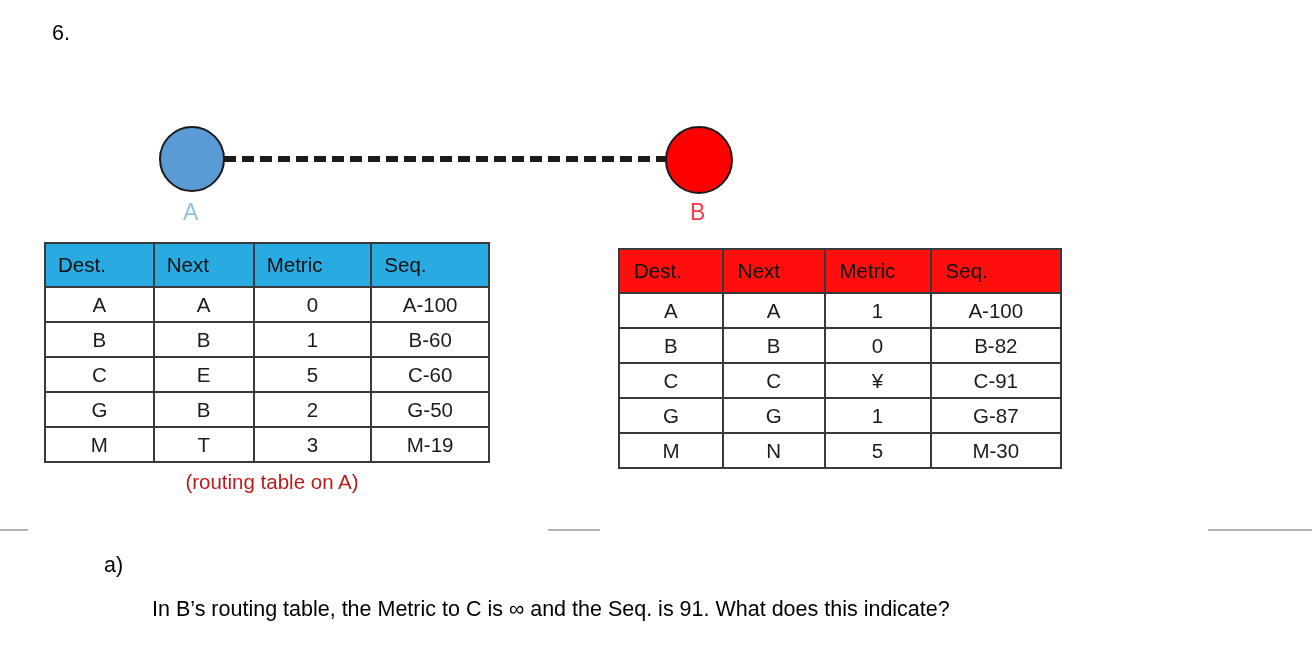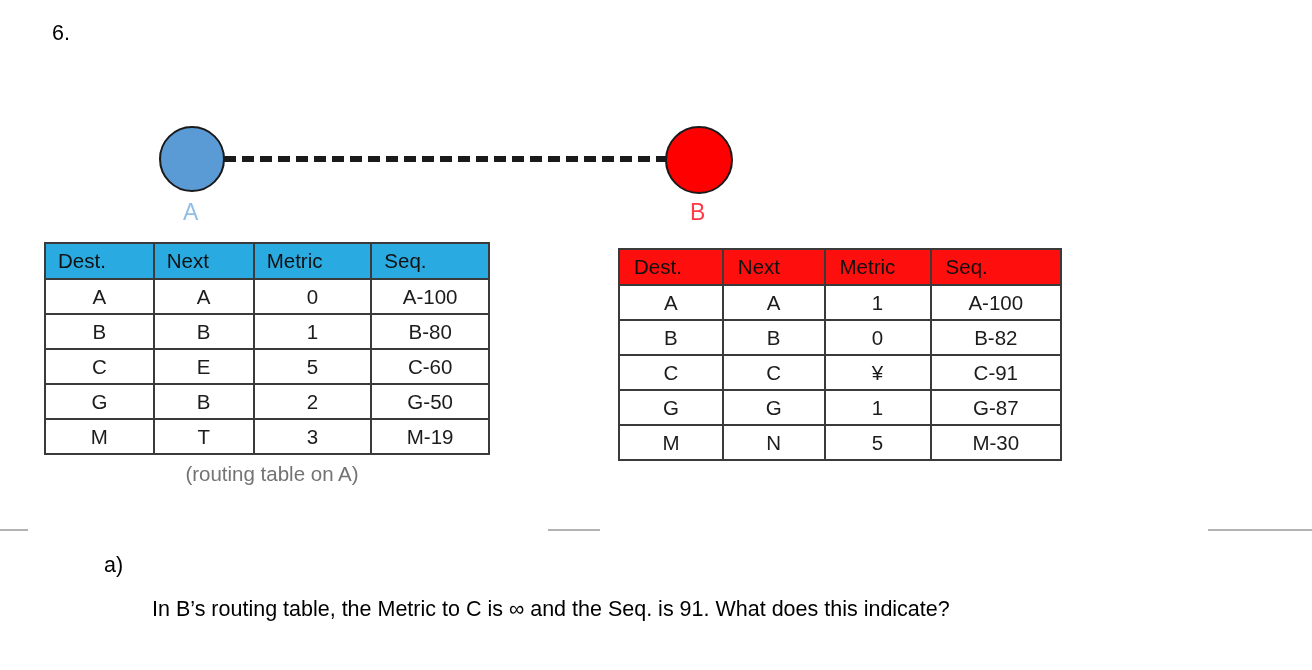--- a/index.html
+++ b/index.html
@@ -98,21 +98,21 @@
     font-size: 20.5px;
     height: 35px;
     padding: 0;
     font-weight: 400;
     color: #1c1c1c;
     background: #ffffff;
   }
   table.rtable th {
     font-weight: 400;
     color: #111111;
-    height: 36px;
+    height: 44px;
     margin-left: 32px;
   }
   .rtable-wrap.a th { background: #29ABE2; }
   .rtable-wrap.b th { background: #FF0E0E; }
 
   .rtable-wrap.a col.c1 { width: 24.5%; }
   .rtable-wrap.a col.c2 { width: 22.5%; }
   .rtable-wrap.a col.c3 { width: 26.5%; }
   .rtable-wrap.a col.c4 { width: 26.5%; }
 
@@ -124,21 +124,21 @@
   table.rtable th.hcell {
     text-align: left;
     padding-left: 12px;
   }
   .rtable-wrap.b th.hcell { padding-left: 14px; }
 
   .caption {
     margin-top: 6px;
     text-align: center;
     font-size: 20.5px;
-    color: #737373;
+    color: #b91c1c;
     line-height: 26px;
   }
   .rtable-wrap.a .caption { padding-left: 10px; }
   .rtable-wrap.b .caption { padding-left: 6px; }
 
   
   .page-rule {
     position: absolute;
     height: 2px;
     background: #b3b3b3;
@@ -206,21 +206,21 @@
       <tr>
         <td>A</td>
         <td>A</td>
         <td>0</td>
         <td>A-100</td>
       </tr>
       <tr>
         <td>B</td>
         <td>B</td>
         <td>1</td>
-        <td>B-80</td>
+        <td>B-60</td>
       </tr>
       <tr>
         <td>C</td>
         <td>E</td>
         <td>5</td>
         <td>C-60</td>
       </tr>
       <tr>
         <td>G</td>
         <td>B</td>

